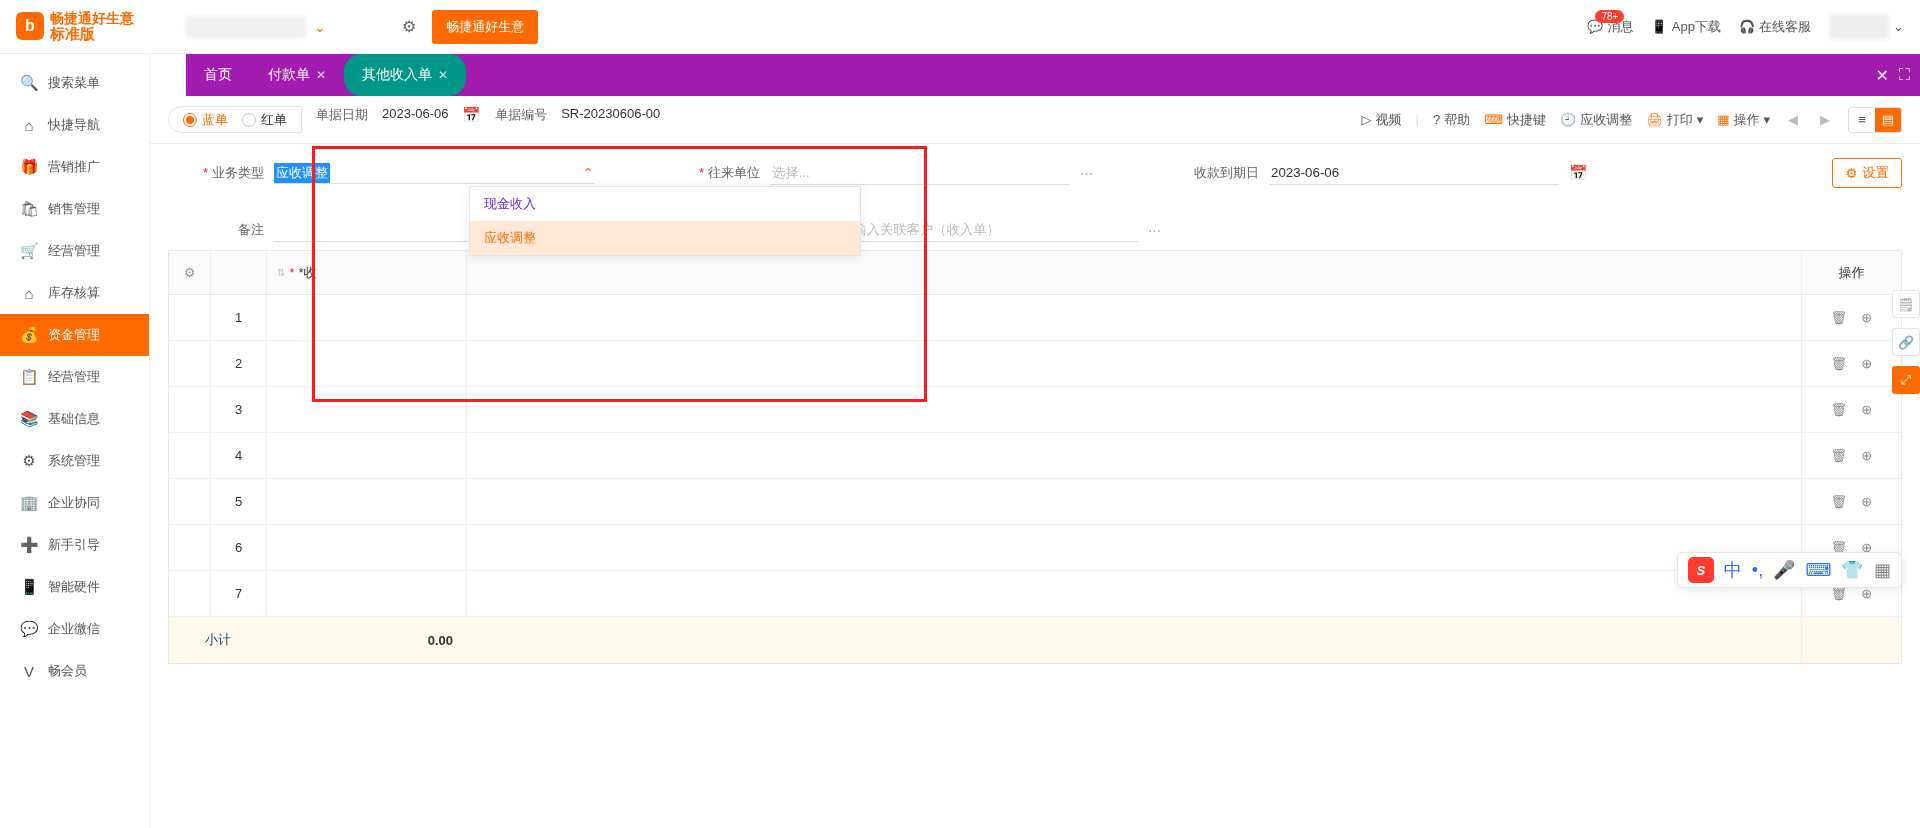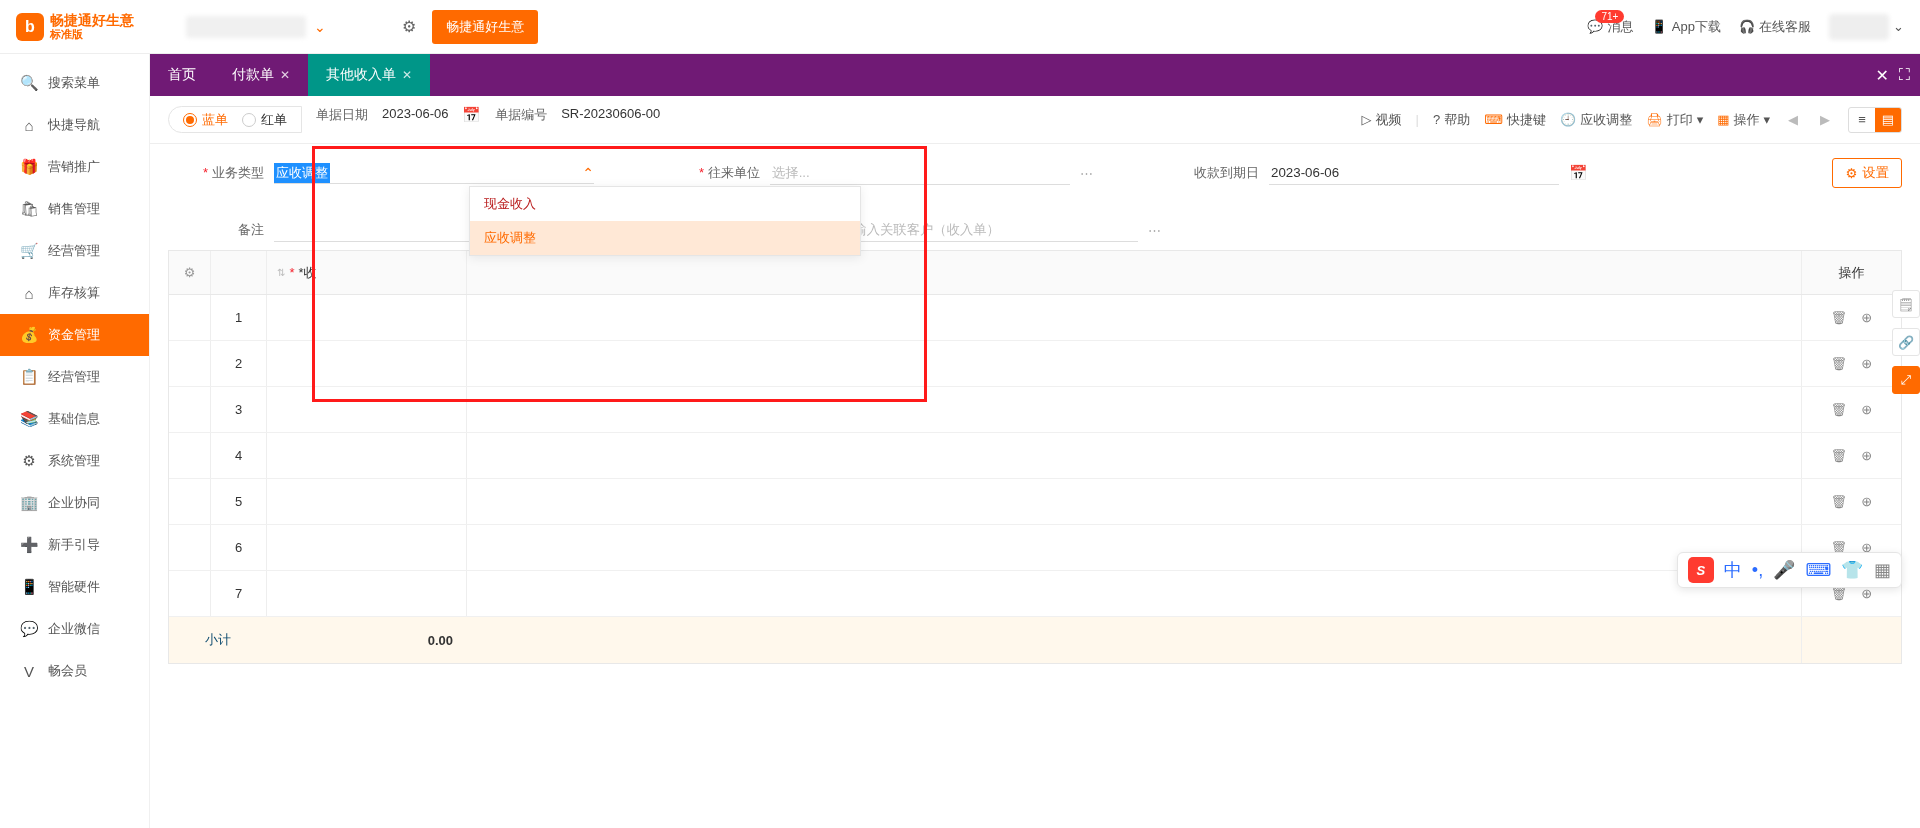--- a/index.html
+++ b/index.html
@@ -4,21 +4,21 @@
 <style>
 * { box-sizing: border-box; margin: 0; padding: 0; }
 body { font-family: "Microsoft YaHei", Arial, sans-serif; font-size: 13px; color: #333; background: #fff; overflow: hidden; }
 .app { display: flex; flex-direction: column; height: 828px; width: 1920px; }
 
 
 .header { display: flex; align-items: center; height: 54px; padding: 0 16px; border-bottom: 1px solid #eee; }
 .logo-area { display: flex; align-items: center; width: 140px; }
 .logo-icon { width: 28px; height: 28px; background: #ff6a00; border-radius: 6px; display: flex; align-items: center; justify-content: center; color: #fff; font-weight: bold; font-size: 16px; margin-right: 6px; }
 .logo-text { color: #ff6a00; font-size: 14px; font-weight: 600; display: flex; flex-direction: column; line-height: 1.1; }
-.logo-sub { font-size: 11px; color: #ff6a00; }
+.logo-sub { font-size: 15px; color: #ff6a00; }
 .org-select { margin-left: 30px; display: flex; align-items: center; color: #999; width: 200px; }
 .org-blur { width: 120px; height: 22px; background: #f0f0f0; border-radius: 3px; filter: blur(2px); }
 .caret-down { color: #ff6a00; margin-left: 8px; font-size: 14px; }
 .gear-btn { margin-left: 16px; color: #666; font-size: 16px; cursor: pointer; }
 .try-btn { margin-left: 16px; background: #ff6a00; color: #fff; border: none; padding: 8px 14px; border-radius: 3px; cursor: pointer; font-size: 13px; }
 .header-spacer { flex: 1; }
 .header-right { display: flex; align-items: center; gap: 18px; color: #555; }
 .hr-item { display: flex; align-items: center; gap: 4px; cursor: pointer; position: relative; }
 .badge-99 { position: absolute; top: -8px; left: 8px; background: #ff3b30; color: #fff; font-size: 10px; border-radius: 9px; padding: 1px 6px; }
 .avatar-blur { width: 60px; height: 26px; background: #eee; border-radius: 4px; filter: blur(2px); }
@@ -26,23 +26,23 @@
 
 .body-row { display: flex; flex: 1; min-height: 0; }
 .sidebar { width: 150px; background: #fff; border-right: 1px solid #f0f0f0; padding-top: 8px; }
 .side-item { display: flex; align-items: center; gap: 10px; padding: 12px 20px; color: #555; cursor: pointer; }
 .side-item.active { background: #ff6a00; color: #fff; }
 .side-icon { width: 18px; text-align: center; font-size: 15px; }
 
 .main { flex: 1; display: flex; flex-direction: column; min-width: 0; position: relative; }
 
 
-.tabs { display: flex; align-items: center; background: #701a75; height: 42px; color: #fff; }
+.tabs { display: flex; align-items: center; background: #a21caf; height: 42px; color: #fff; margin-left: 36px; }
 .tab { padding: 0 18px; height: 100%; display: flex; align-items: center; gap: 6px; cursor: pointer; font-size: 14px; }
-.tab.active { background: #009688; }
+.tab.active { background: #009688; border-radius: 17px; }
 .tab .close { font-size: 12px; opacity: .8; }
 .tabs-right { margin-left: auto; display: flex; align-items: center; gap: 10px; padding-right: 10px; }
 .tabs-right span { cursor: pointer; font-size: 16px; }
 
 
 .toolbar { display: flex; padding: 10px 18px; gap: 14px; border-bottom: 1px solid #eee; height: 48px; }
 .bill-type { display: flex; align-items: center; gap: 14px; border: 1px solid #e5e5e5; border-radius: 16px 0 0 16px; padding: 6px 14px; background: #fff; }
 .radio { display: flex; align-items: center; gap: 5px; cursor: pointer; }
 .radio .dot { width: 14px; height: 14px; border: 1px solid #ccc; border-radius: 50%; display: inline-flex; align-items: center; justify-content: center; }
 .radio.selected .dot { border-color: #ff6a00; }
@@ -68,21 +68,21 @@
 .fld-input { border: none; border-bottom: 1px solid #ddd; min-width: 300px; padding: 4px 2px; outline: none; color: #333; background: transparent; }
 .fld-input::placeholder { color: #bbb; }
 .sel-wrap { position: relative; display: flex; align-items: center; border-bottom: 1px solid #ddd; min-width: 320px; }
 .sel-text { background: #1e90ff; color: #fff; padding: 1px 2px; font-size: 13px; }
 .sel-caret { margin-left: auto; color: #ff6a00; font-size: 14px; }
 .ellipsis { color: #999; margin-left: auto; cursor: pointer; }
 .settings-btn { border: 1px solid #ff6a00; color: #ff6a00; background: #fff; border-radius: 3px; padding: 5px 12px; cursor: pointer; display: flex; align-items: center; gap: 5px; }
 
 
 .dropdown { position: absolute; left: 319px; top: 42px; width: 392px; background: #fff; border: 1px solid #e5e5e5; box-shadow: 0 2px 10px rgba(0,0,0,.08); z-index: 20; }
-.dd-item { padding: 8px 14px; cursor: pointer; color: #b91c1c; }
+.dd-item { padding: 8px 14px; cursor: pointer; color: #6d28d9; }
 .dd-item.hover { background: #ffe8d6; color: #ff6a00; }
 
 
 .red-box { position: absolute; left: 162px; top: 92px; width: 615px; height: 256px; border: 3px solid #ff1a1a; z-index: 30; pointer-events: none; }
 
 
 .table-wrap { flex: 1; padding: 0 18px 12px; display: flex; flex-direction: column; min-height: 0; }
 .tbl { display: flex; flex-direction: column; border: 1px solid #e8e8e8; }
 .tbl-head { display: flex; background: #fafafa; border-bottom: 1px solid #e8e8e8; height: 44px; align-items: center; }
 .col-gear { width: 42px; display: flex; align-items: center; justify-content: center; color: #999; border-right: 1px solid #eee; height: 100%; }
@@ -126,21 +126,21 @@
       <div class="org-blur"></div>
       <span class="caret-down">⌄</span>
     </div>
     <span class="gear-btn">⚙</span>
     <button class="try-btn">畅捷通好生意</button>
     <div class="header-spacer"></div>
     <div class="header-right">
       <div class="hr-item">
         <span>💬</span>
         <span>消息</span>
-        <span class="badge-99">71+</span>
+        <span class="badge-99">78+</span>
       </div>
       <div class="hr-item">
         <span>📱</span>
         <span>App下载</span>
       </div>
       <div class="hr-item">
         <span>🎧</span>
         <span>在线客服</span>
       </div>
       <div class="hr-item">

